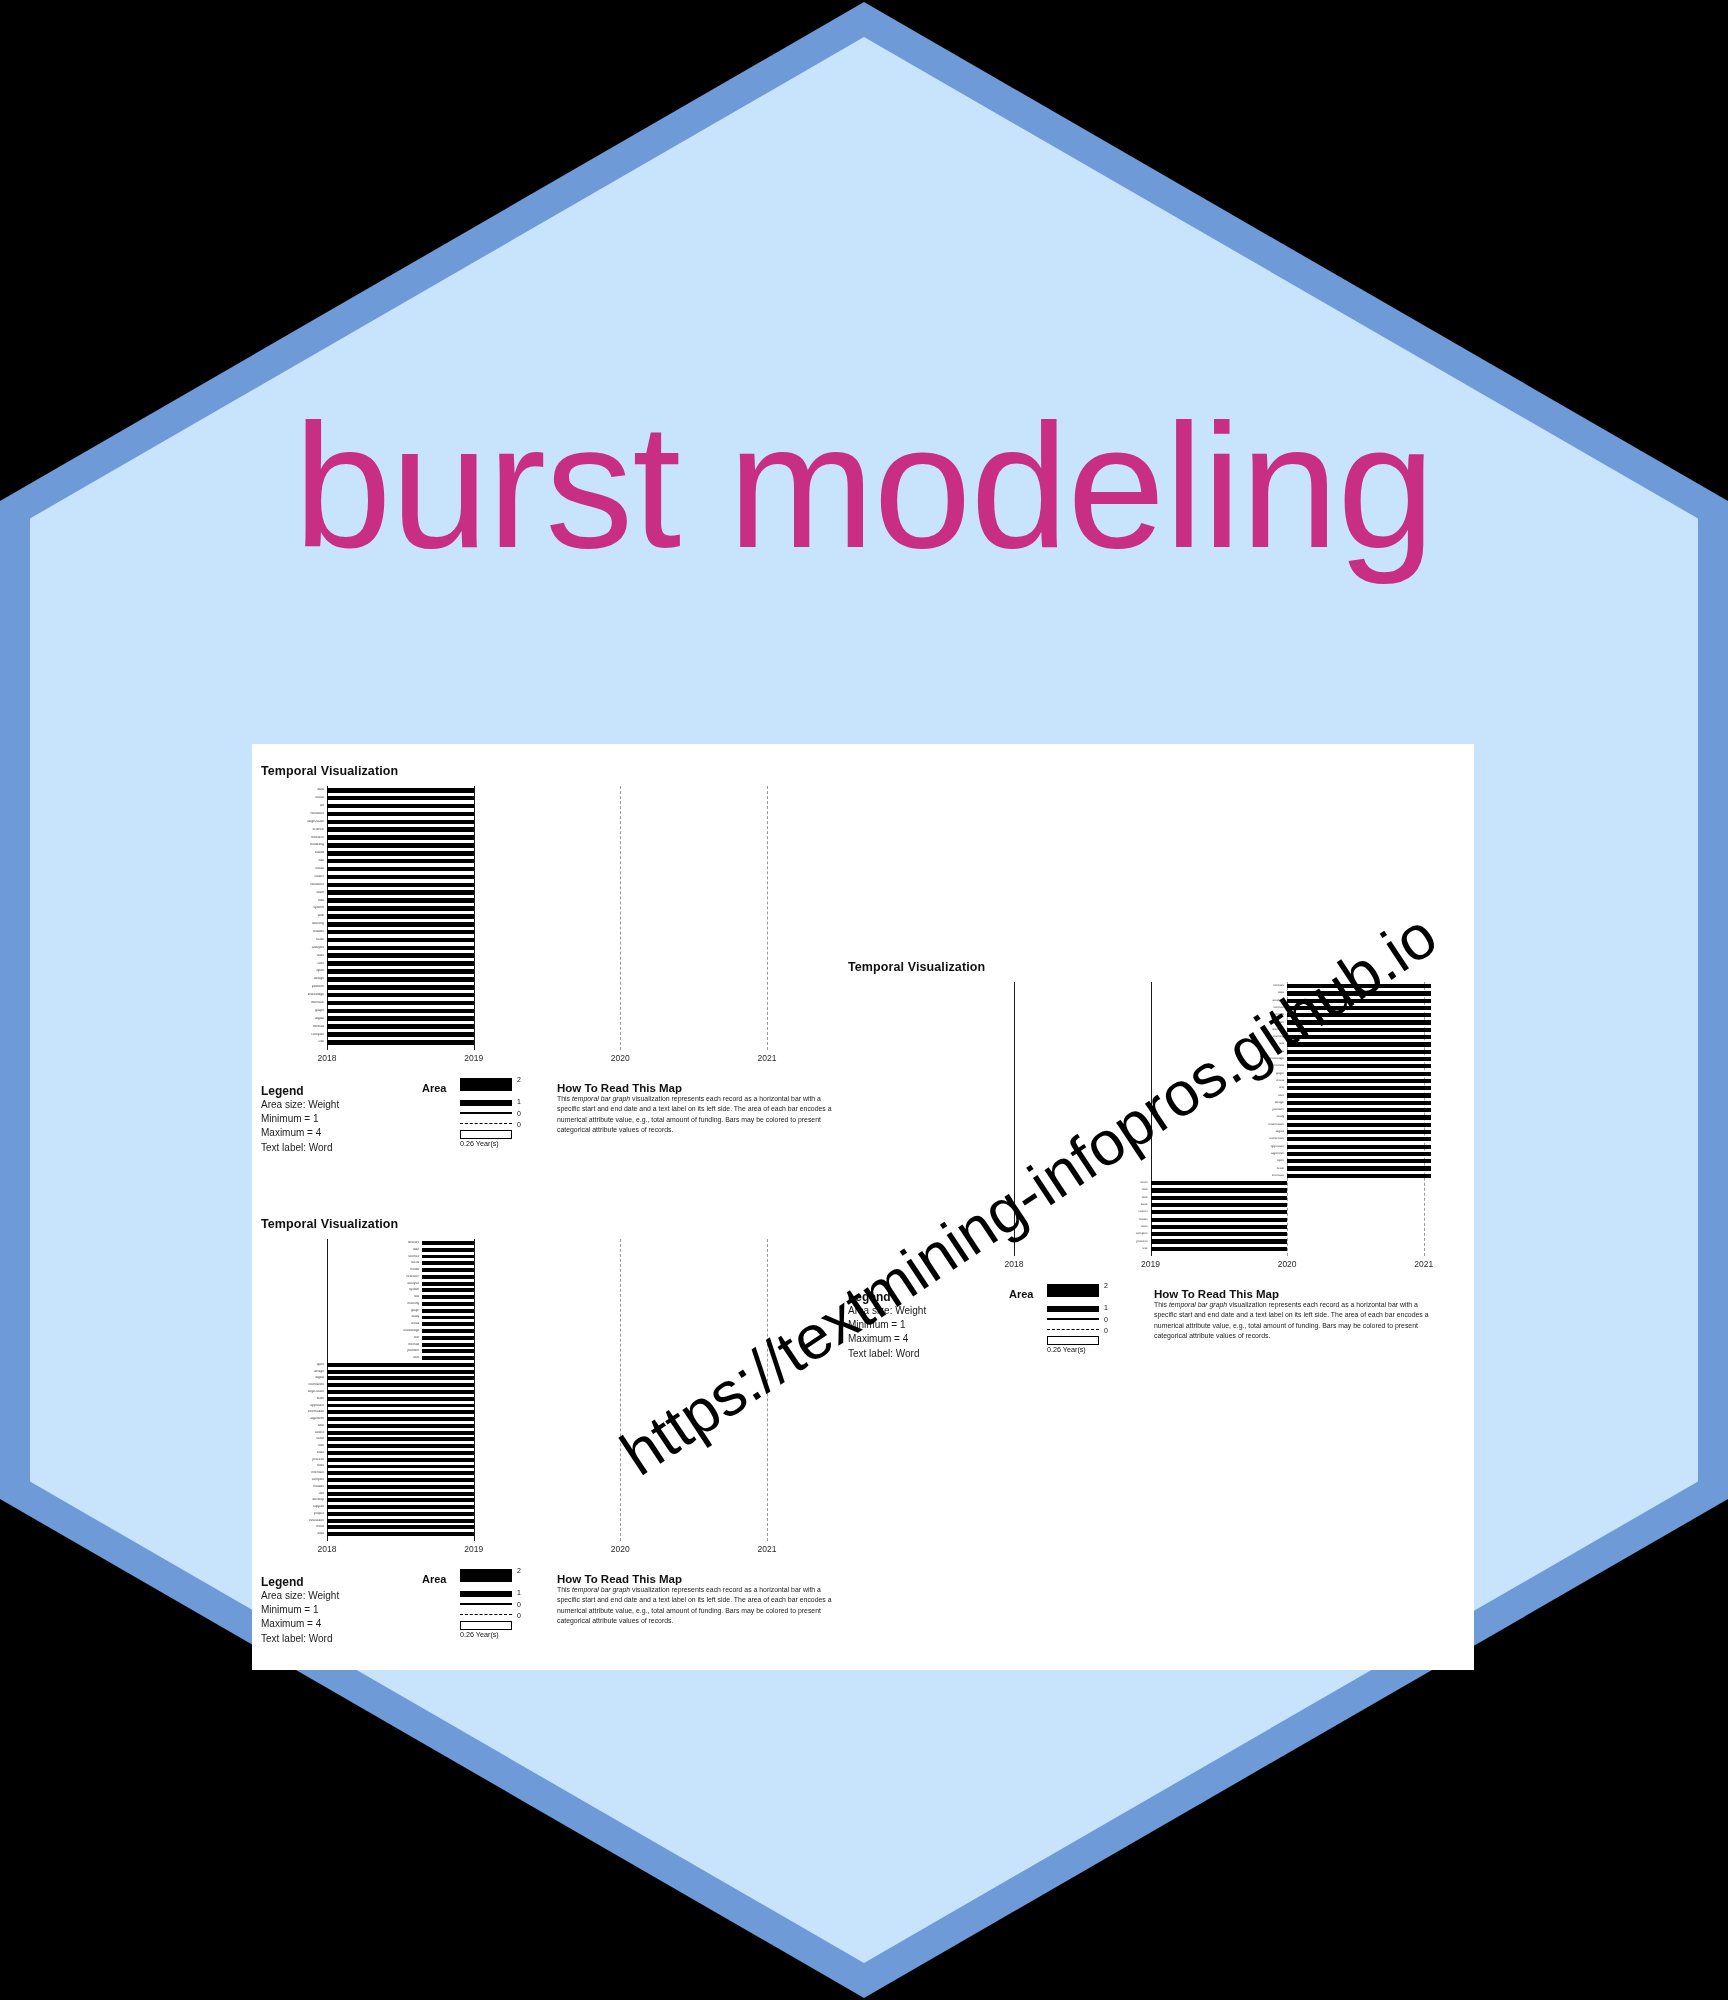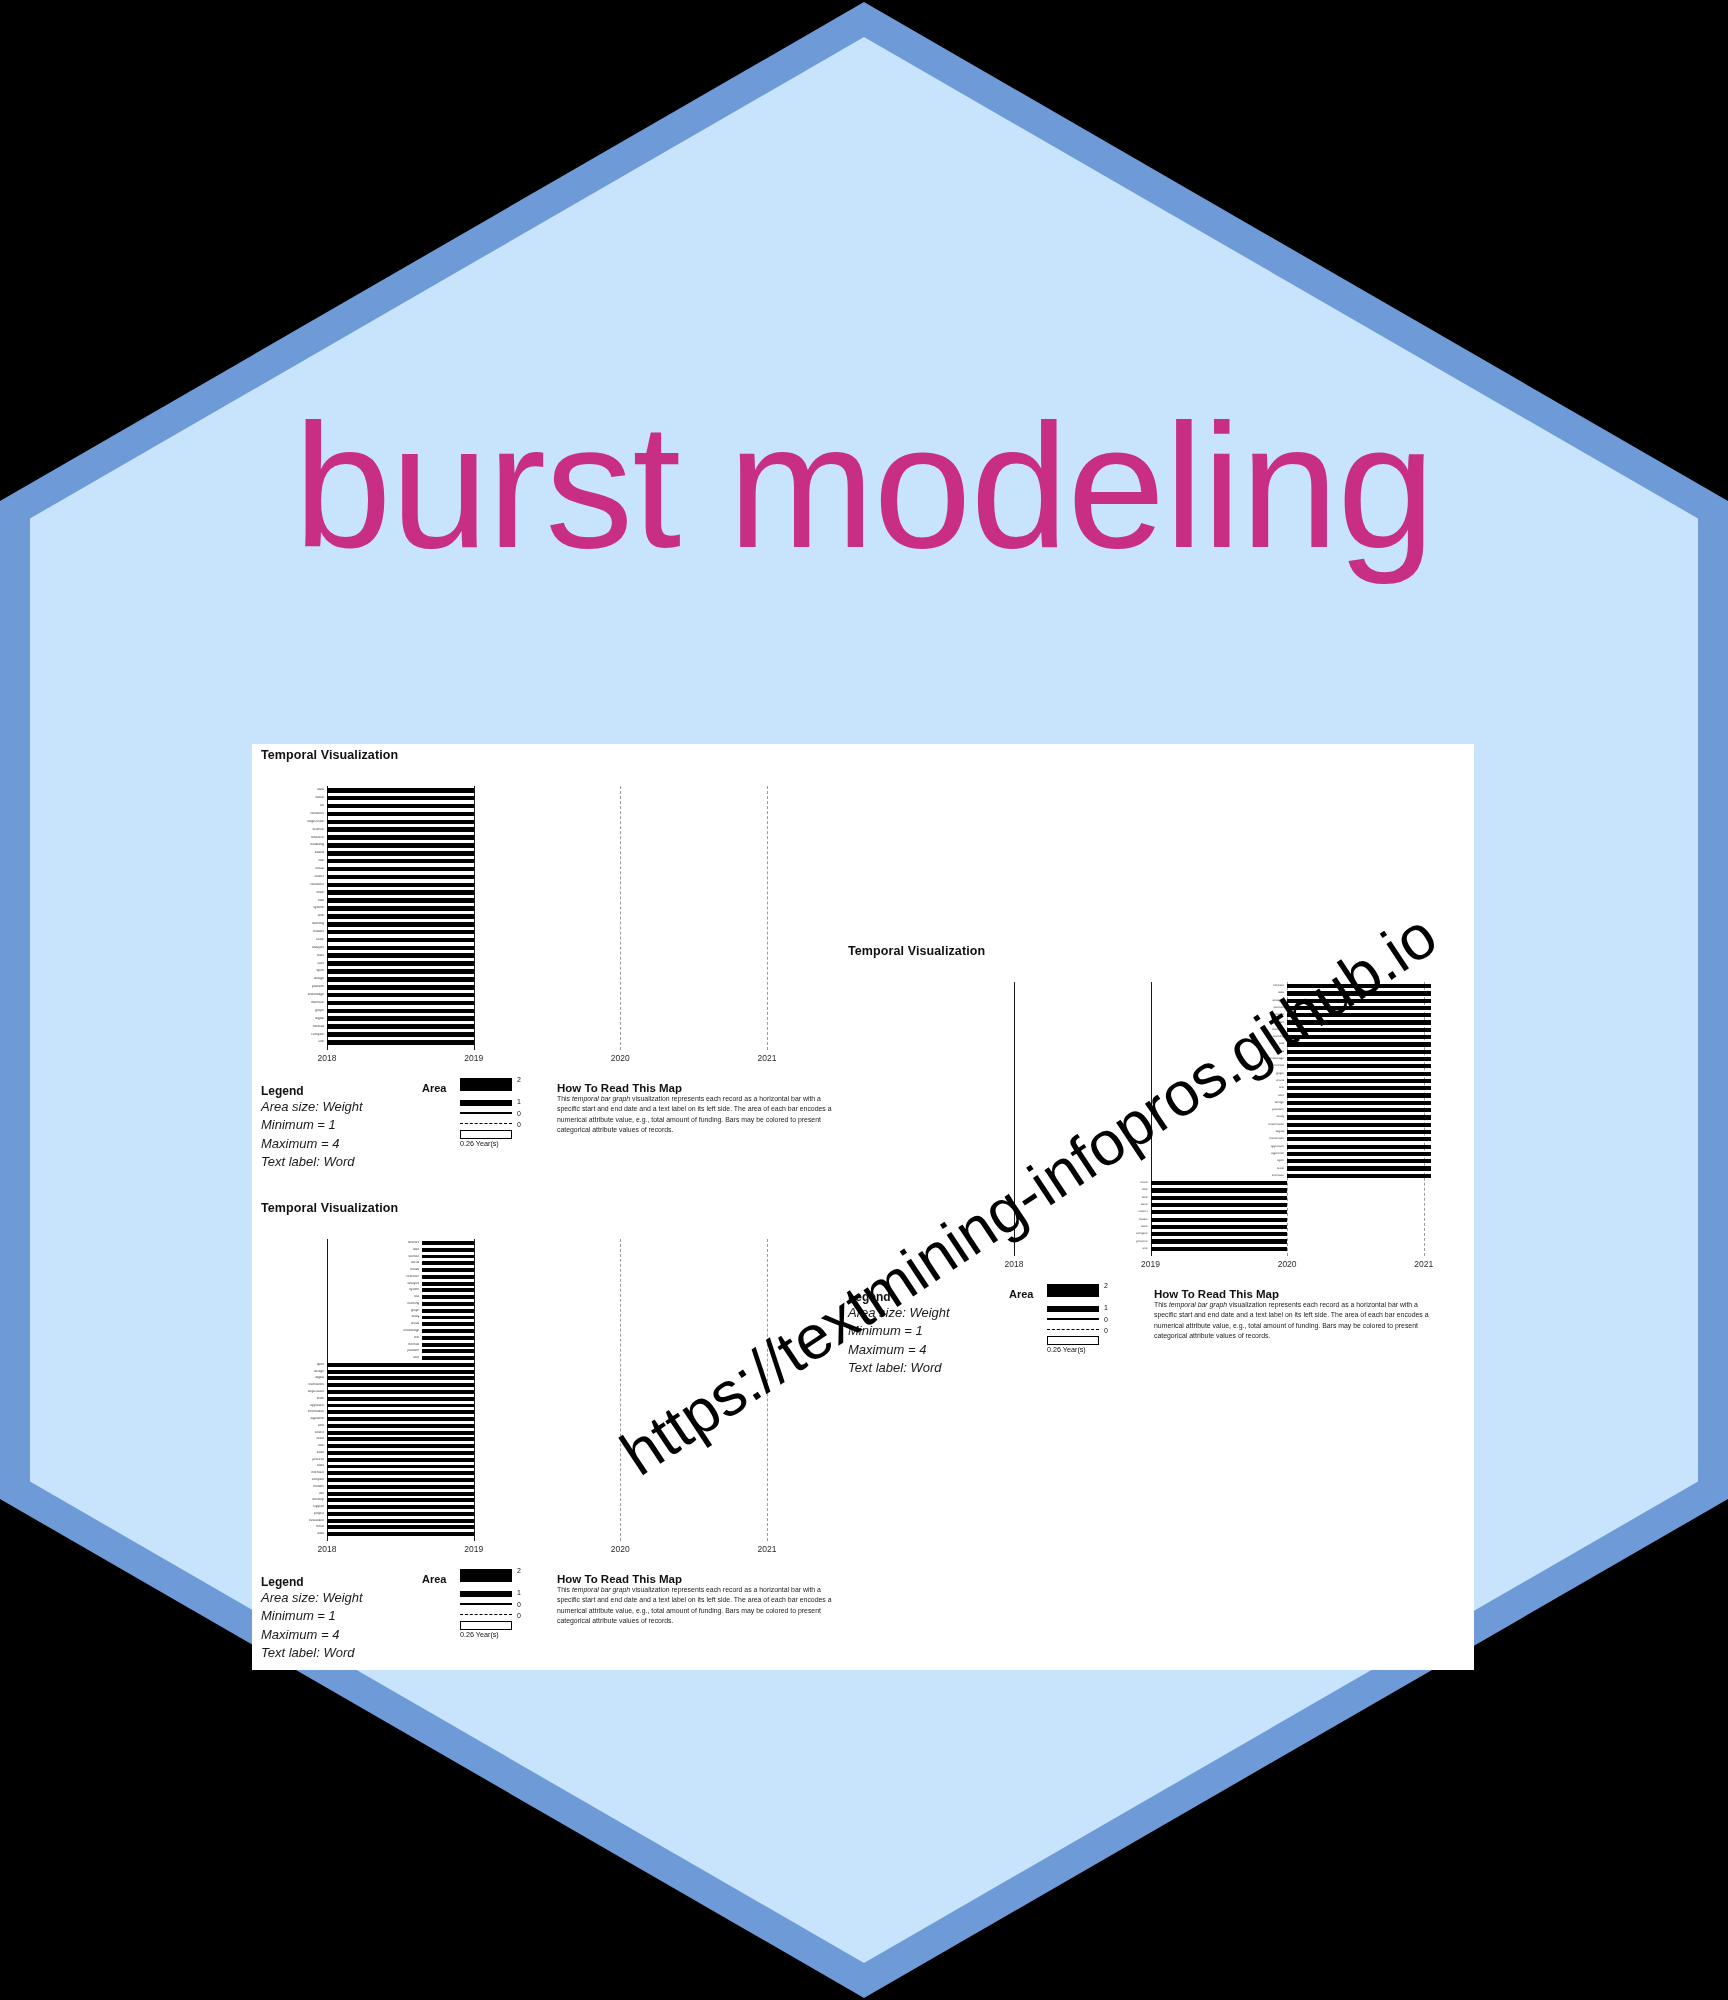--- a/index.html
+++ b/index.html
@@ -18,33 +18,33 @@
   #title{position:absolute;left:0;top:398px;width:1728px;text-align:center;
          font-size:176px;line-height:1;color:#c72e84;letter-spacing:-1px;
          font-weight:400;white-space:nowrap;}
 
   
   #panel{position:absolute;left:252px;top:744px;width:1222px;height:926px;
          background:#ffffff;overflow:hidden;}
 
   
   .viz{position:absolute;}
-  .viz-title{font-size:12.5px;font-weight:bold;color:#111;letter-spacing:.1px;}
+  .viz-title{font-size:12.5px;font-weight:bold;color:#111;letter-spacing:.1px;margin-top:16px;}
 
   .plot{position:relative;}
   .axis-line{position:absolute;top:0;bottom:0;width:0;
              border-left:1px dashed #9b9b9b;}
   .axis-line.solid{border-left:1px solid #1a1a1a;}
   .tick-label{position:absolute;font-size:8.5px;color:#2b2b2b;
               transform:translateX(-50%);white-space:nowrap;}
   .bar{position:absolute;background:#000;}
 
   
   .legend-h{font-size:12px;font-weight:bold;color:#111;}
-  .legend-sub{font-size:13px;color:#1b1b1b;line-height:1.42;white-space:nowrap;font-style:italic;}
+  .legend-sub{font-size:10px;color:#1b1b1b;line-height:1.42;white-space:nowrap;}
   .area-h{font-size:11px;font-weight:bold;color:#111;}
   .swatches{position:relative;}
   .sw{position:absolute;background:#000;}
   .sw-hollow{position:absolute;border:1px solid #000;background:#fff;}
   .sw-dot{position:absolute;border-top:1px dashed #000;}
   .sw-num{position:absolute;font-size:7px;color:#111;}
   .sw-cap{position:absolute;font-size:7.2px;color:#111;white-space:nowrap;}
 
   .howto-h{font-size:11.5px;font-weight:bold;color:#111;}
   .howto-p{font-size:6.9px;color:#1b1b1b;line-height:1.5;}

